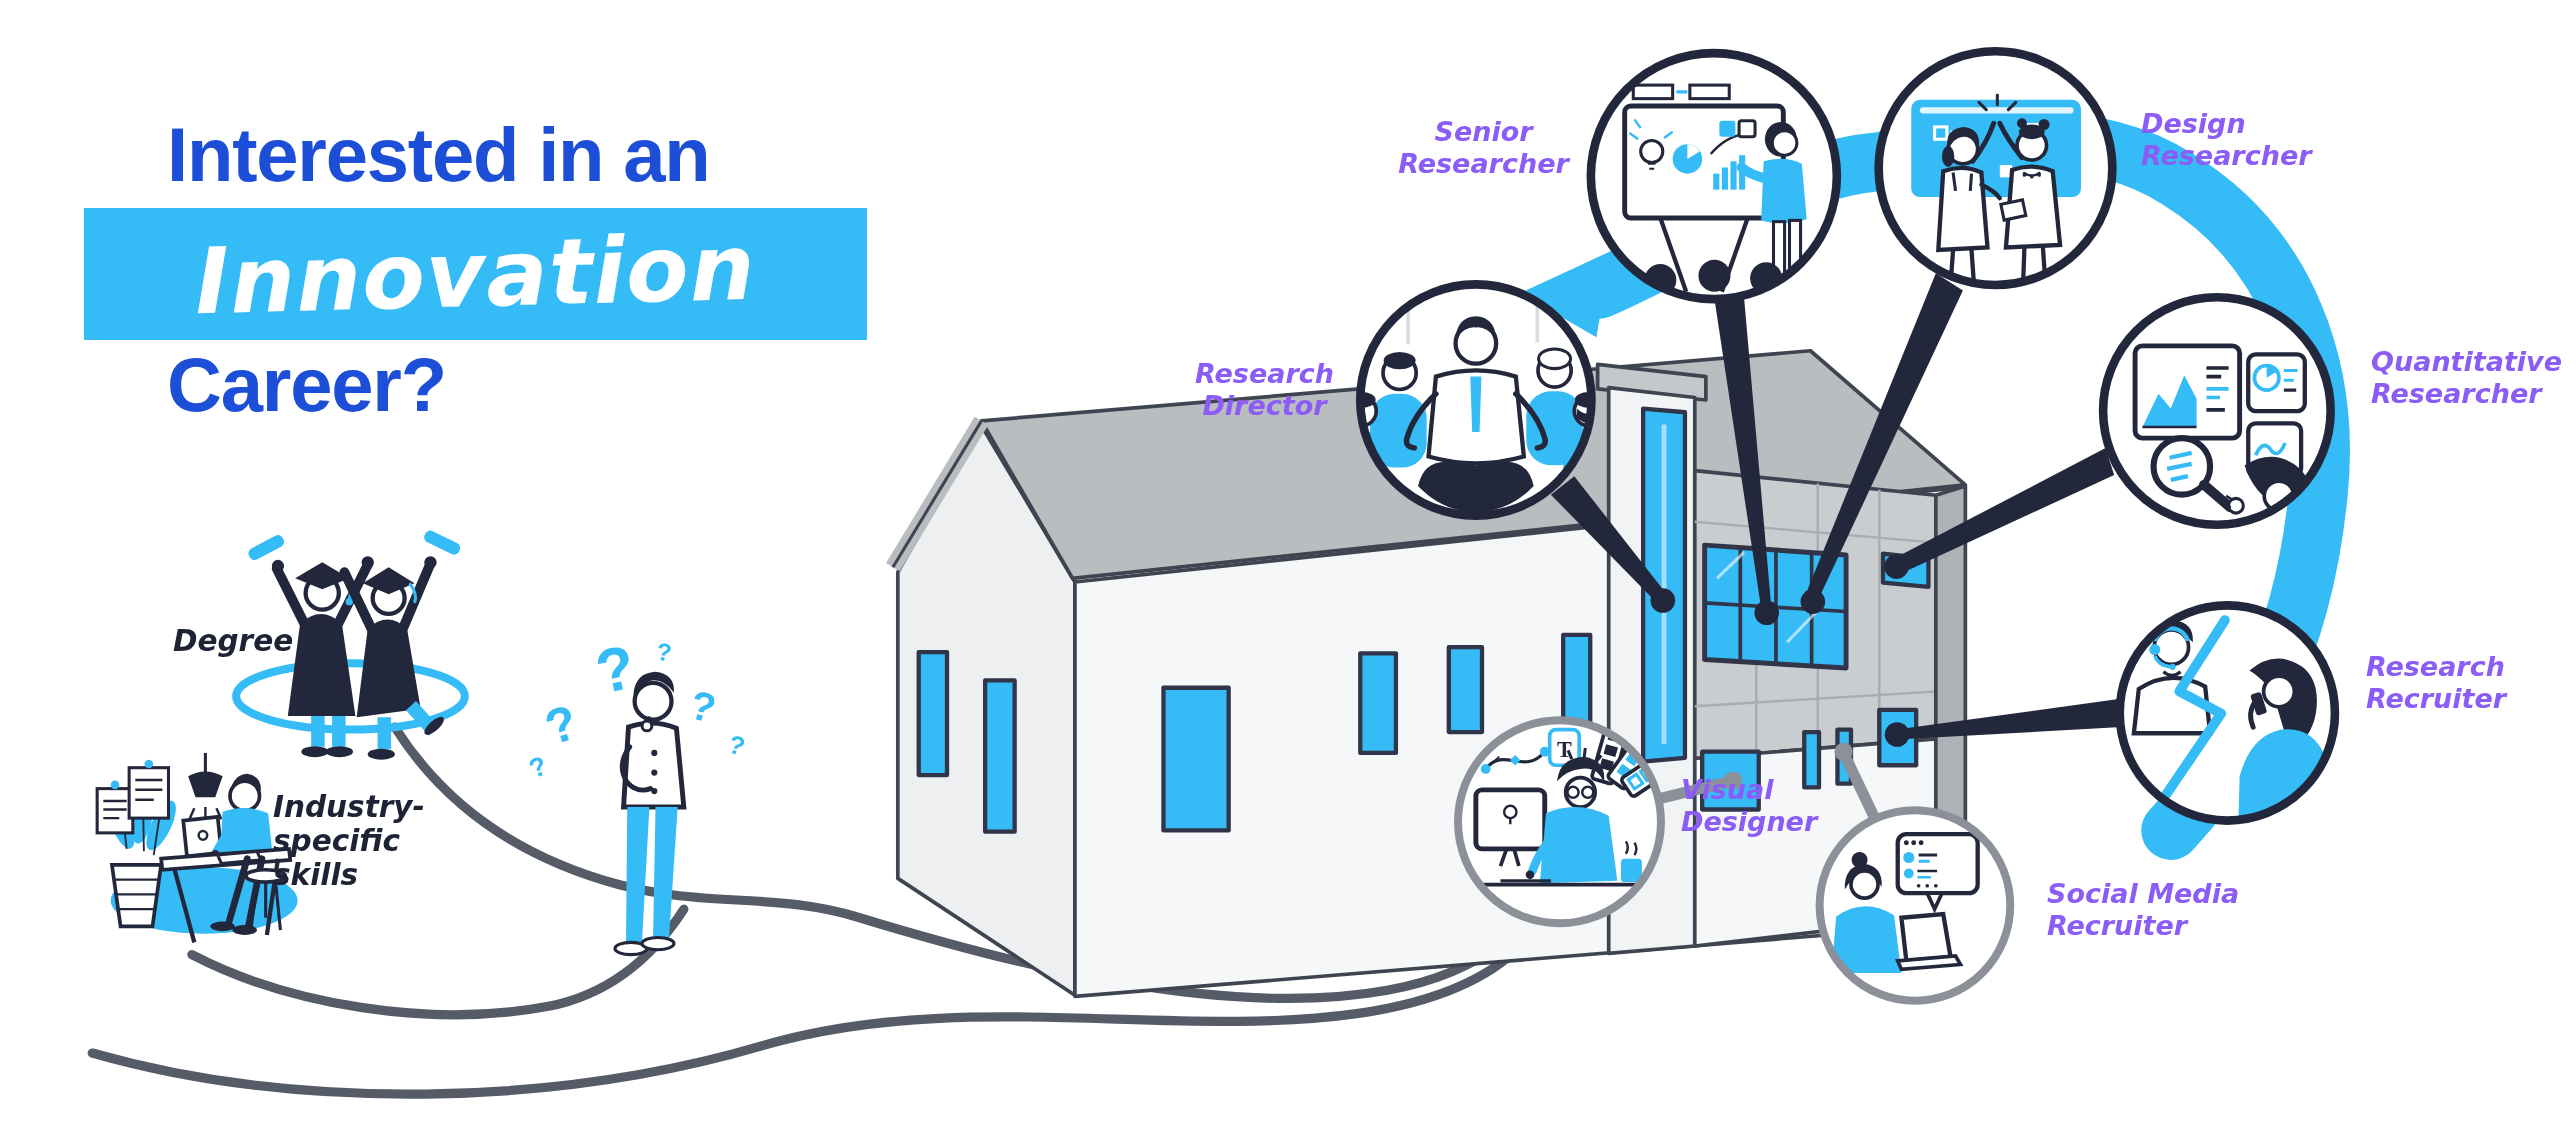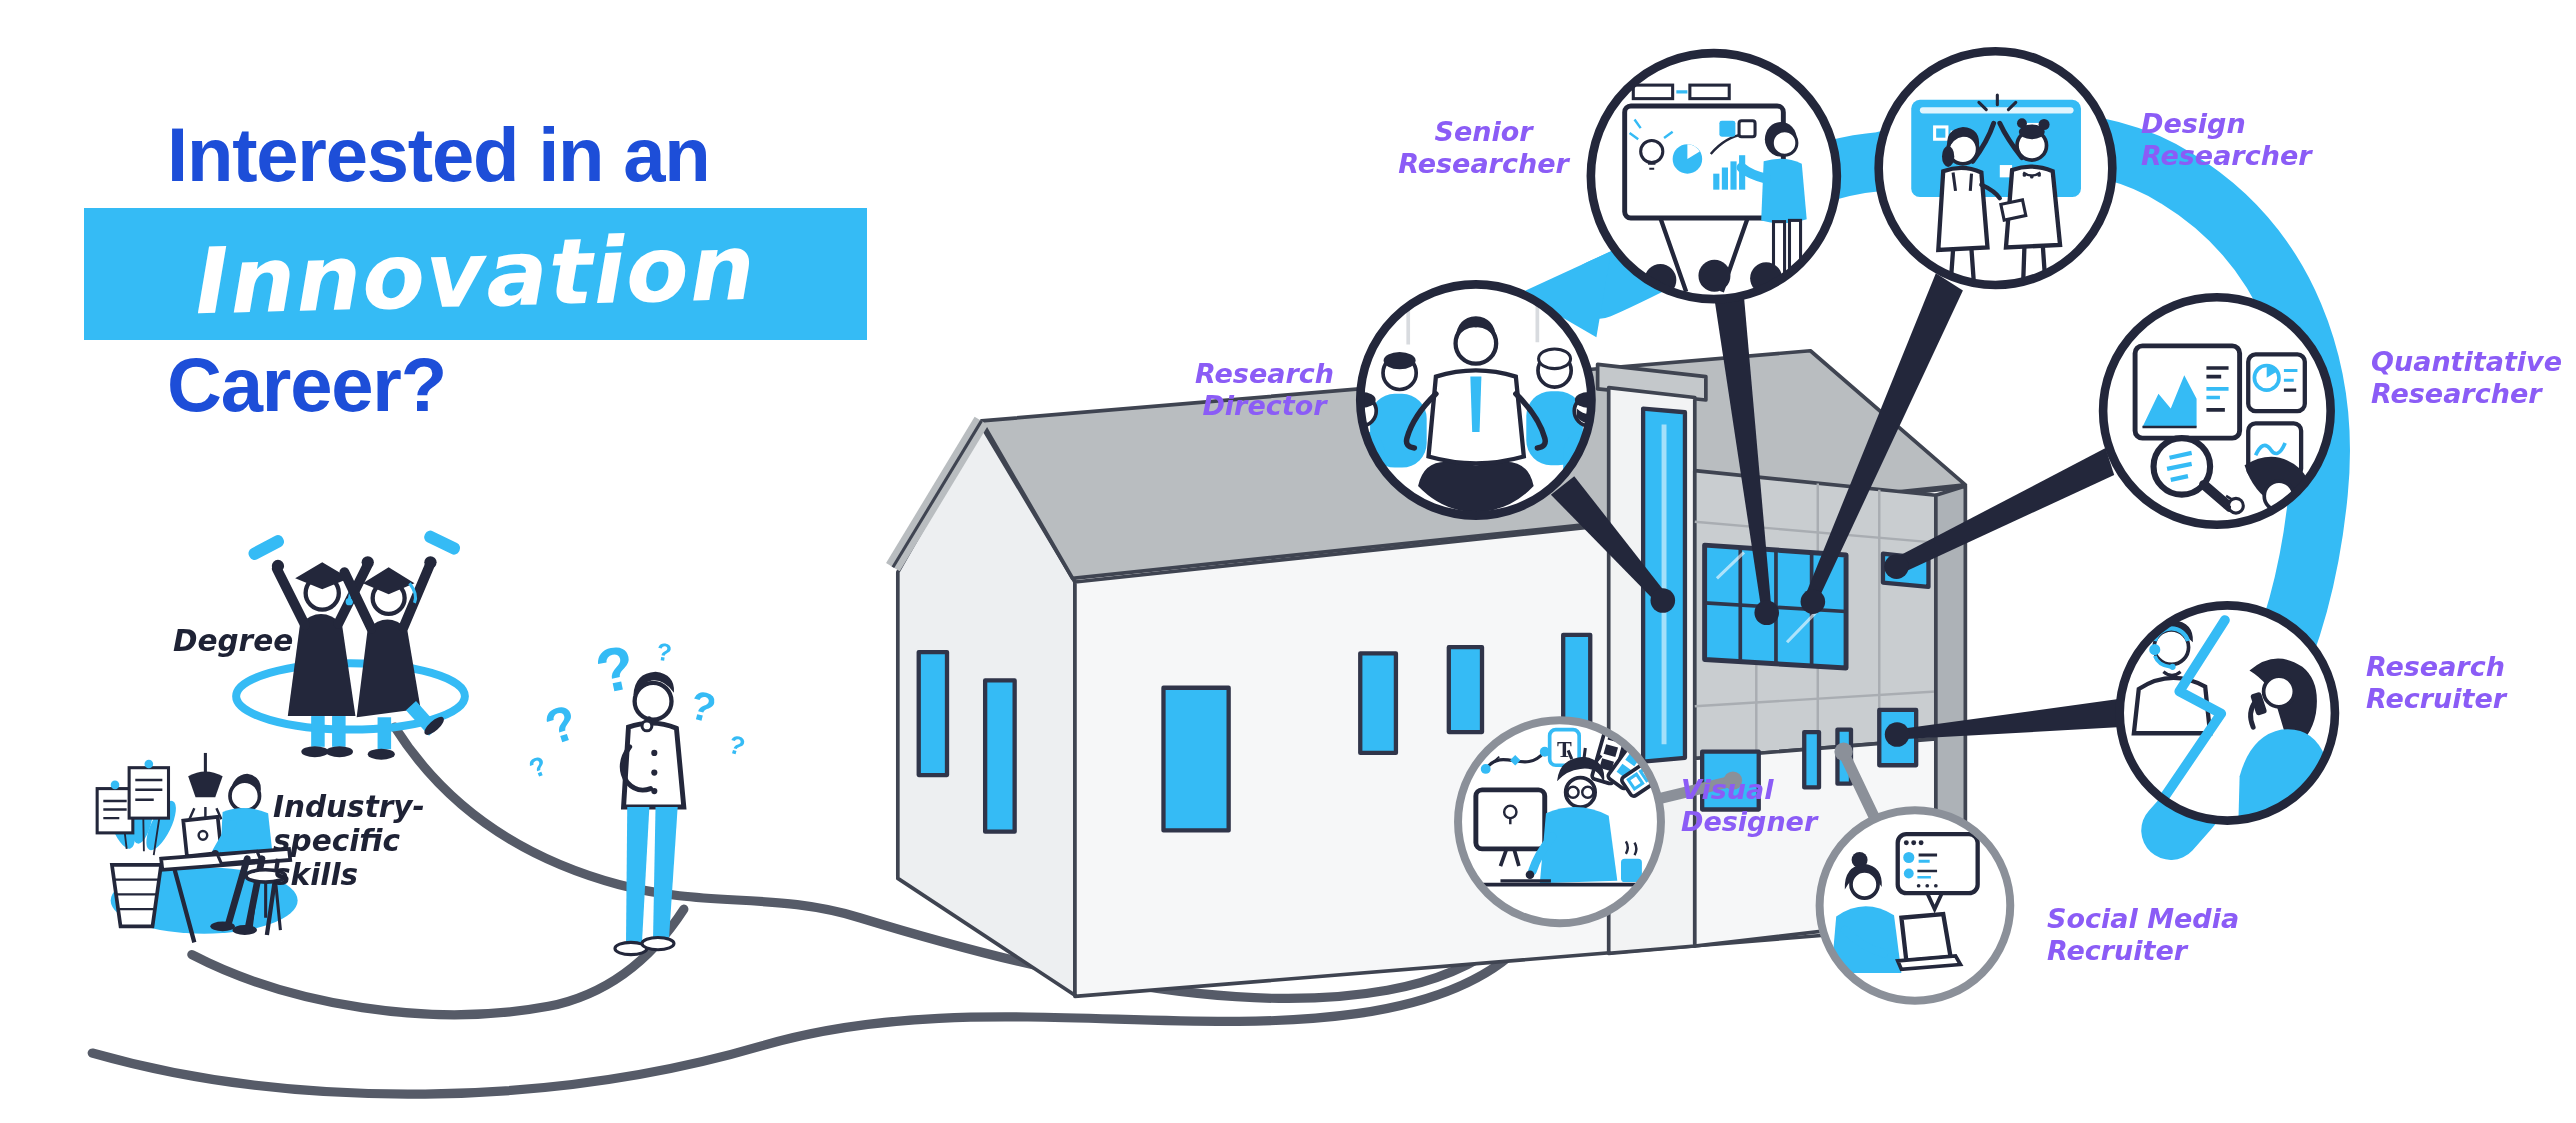--- a/index.html
+++ b/index.html
@@ -501,19 +501,19 @@
 <div class="role-label" style="left:2366px;top:651px;">
   <div>Research</div>
   <div>Recruiter</div>
 </div>
 
 <div class="role-label" style="left:1681px;top:774px;">
   <div>Visual</div>
   <div>Designer</div>
 </div>
 
-<div class="role-label" style="left:2047px;top:903px;">
+<div class="role-label" style="left:2047px;top:878px;">
   <div>Social Media</div>
   <div>Recruiter</div>
 </div>
 
 </div>
 
 
 </body></html>

